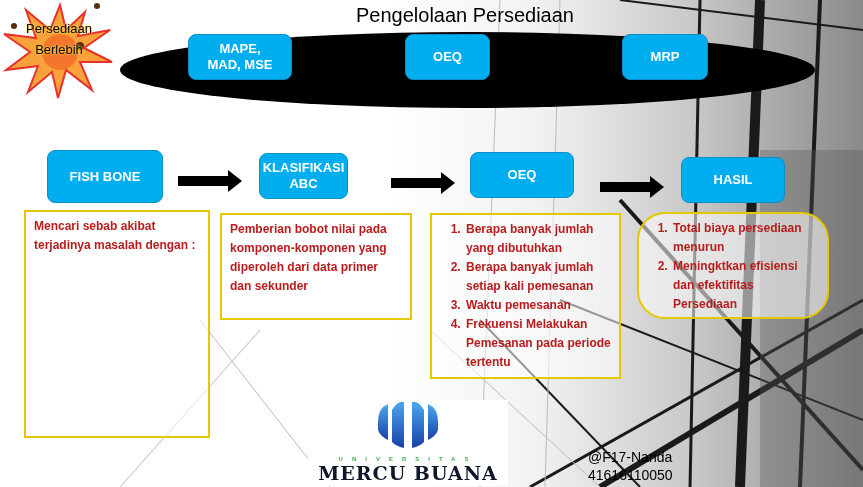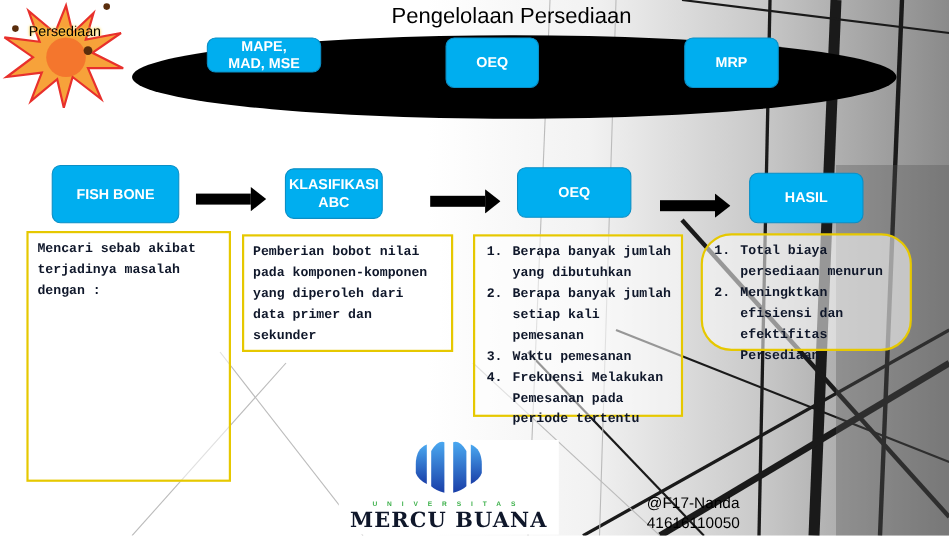--- a/index.html
+++ b/index.html
@@ -25,23 +25,23 @@
   .blue-box {
     position: absolute; background: #00aeef; color: #fff; font-weight: bold;
     border-radius: 8px; border: 1px solid #0a8fc6;
     display: flex; align-items: center; justify-content: center; text-align: center;
     font-size: 13px; line-height: 16px; z-index: 3;
     box-sizing: border-box; padding: 2px 4px; white-space: pre-line;
   }
   .arrow { position: absolute; z-index: 3; }
   .yellow-box {
     position: absolute; border: 2px solid #e6c800; background: rgba(255,255,255,0.55);
-    color: #0f172a; font-weight: bold; font-size: 13px; line-height: 19px;
+    color: #b91c1c; font-weight: bold; font-size: 13px; line-height: 19px;
     box-sizing: border-box; padding: 5px 8px; z-index: 3;
-    font-family: Liberation Mono, monospace; font-size: 12px;
+    font-family: Liberation Sans, sans-serif; font-size: 12px;
   }
   .yellow-box ol { margin: 0; padding-left: 26px; }
   .yellow-box li { padding-left: 2px; }
   .burst {
     position: absolute; left: 0; top: 0; width: 120px; height: 100px; z-index: 3;
   }
   .burst-text {
     position: absolute; left: 0; top: 18px; width: 118px; text-align: center;
     font-size: 13px; line-height: 21px; color: #000;
     text-shadow: 0 0 2px #ffd24a, 0 0 3px #ffd24a;
@@ -96,27 +96,28 @@
   <svg width="120" height="100" viewBox="0 0 120 100">
     <polygon points="60,5 66,30 85,12 78,36 110,30 84,48 112,62 80,62 92,90 66,70 58,98 52,72 28,92 38,66 6,70 30,52 4,34 36,38 26,10 50,30" fill="#f7a23a" stroke="#e8302c" stroke-width="2"></polygon>
     <circle cx="60" cy="52" r="18" fill="#f26b2a" opacity="0.8"></circle>
     <circle cx="97" cy="6" r="3" fill="#5a2d0c"></circle>
     <circle cx="14" cy="26" r="3" fill="#5a2d0c"></circle>
     <circle cx="80" cy="46" r="4" fill="#5a2d0c"></circle>
   </svg>
 </div>
 <div class="burst-text">
   <div>Persediaan</div>
+  <div>Berlebih</div>
 </div>
 
 <div class="slide-title">Pengelolaan Persediaan</div>
 
 <div class="ellipse"></div>
 
-<div class="blue-box" style="left:188px; top:34px; width:104px; height:32px;">MAPE,
+<div class="blue-box" style="left:188px; top:34px; width:104px; height:46px;">MAPE,
 MAD, MSE</div>
 <div class="blue-box" style="left:405px; top:34px; width:85px; height:46px;">OEQ</div>
 <div class="blue-box" style="left:622px; top:34px; width:86px; height:46px;">MRP</div>
 
 <div class="blue-box" style="left:47px; top:150px; width:116px; height:53px;">FISH BONE</div>
 <div class="blue-box" style="left:259px; top:153px; width:89px; height:46px;">KLASIFIKASI
 ABC</div>
 <div class="blue-box" style="left:470px; top:152px; width:104px; height:46px;">OEQ</div>
 <div class="blue-box" style="left:681px; top:157px; width:104px; height:46px;">HASIL</div>
 

